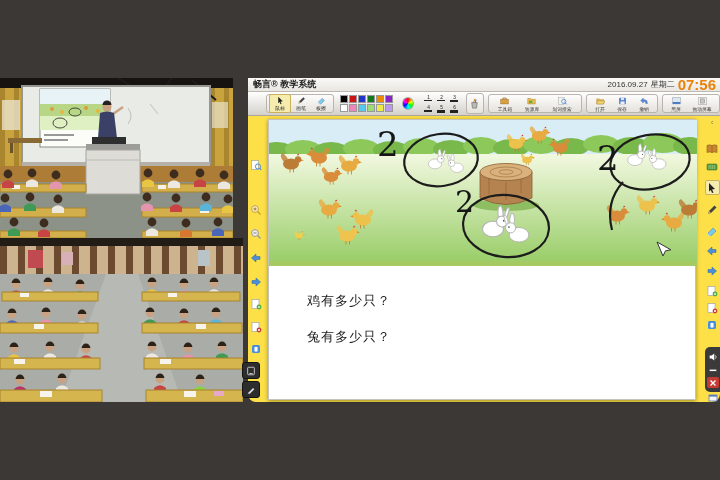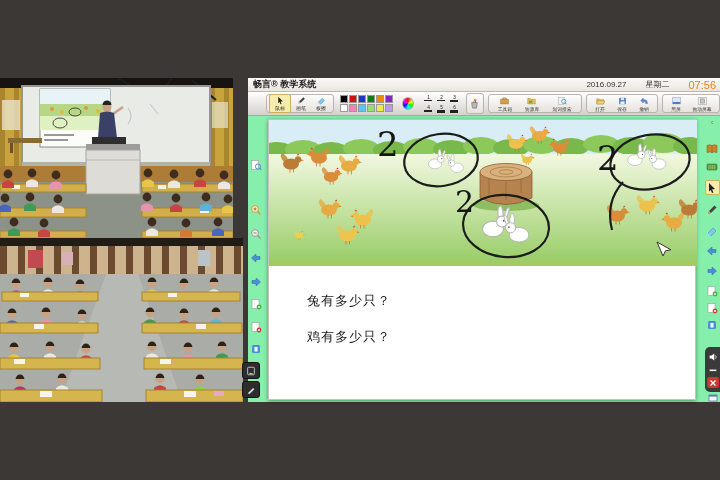--- a/index.html
+++ b/index.html
@@ -1,26 +1,26 @@
 <!DOCTYPE html>
 <html><head>
 <meta charset="utf-8">
 <style>
   html,body{margin:0;padding:0;background:#222;}
   .screen{position:relative;width:720px;height:480px;background:#3b3836;overflow:hidden;
           font-family:"Liberation Sans","DejaVu Sans",sans-serif;}
   .video{position:absolute;display:block;}
   
-  .app{position:absolute;left:248px;top:78px;width:472px;height:324px;background:#86efac;}
+  .app{position:absolute;left:248px;top:78px;width:472px;height:324px;background:#fde047;border-radius:8px;}
   .titlebar{position:relative;height:13px;background:linear-gradient(#fbfaf7,#e9e6e1);
             border-bottom:1px solid #bdb9b2;display:flex;align-items:center;font-size:8px;color:#333;}
   .brand{font-weight:bold;font-size:9px;margin-left:5px;color:#222;}
   .doctitle{position:absolute;left:0;right:0;text-align:center;font-size:8px;color:#444;}
-  .datetime{margin-left:auto;margin-right:4px;display:flex;gap:19px;align-items:center;z-index:1;}
-  .time{font-weight:normal;font-size:11px;}
+  .datetime{margin-left:auto;margin-right:4px;display:flex;gap:3px;align-items:center;z-index:1;}
+  .time{font-weight:bold;font-size:15px;}
   .toolbar{height:23px;background:linear-gradient(#ffffff,#d4d1cb);border-bottom:1px solid #aaa69f;
            display:flex;align-items:center;gap:4px;padding-left:18px;}
   .tgroup{border:1px solid #b9b5ae;border-radius:3px;background:linear-gradient(#fdfdfc,#e5e2dc);
           display:flex;align-items:center;padding:1px 2px;height:19px;box-sizing:border-box;}
   .toolbtn,.actbtn{display:flex;flex-direction:column;align-items:center;justify-content:center;
           border-radius:2px;cursor:pointer;}
   .toolbtn{width:20px;height:17px;}
   .toolbtn.sel{background:#f6ecae;border:1px solid #c9b25a;}
   .toolbtn svg{width:9px;height:9px;}
   .tlabel{font-size:6px;color:#333;line-height:6px;transform:scale(.85);white-space:nowrap;}
@@ -528,22 +528,22 @@
             <ellipse cx="381" cy="42" rx="40" ry="27" fill="none" stroke="#1c1c1c" stroke-width="2.2" transform="rotate(-10 381 42)"></ellipse>
             <path d="M354,62 Q336,82 343,110" fill="none" stroke="#1c1c1c" stroke-width="2.2"></path>
             <text x="108" y="36" font-size="34" fill="#161616">2</text>
             <text x="186" y="92" font-size="30" fill="#161616">2</text>
             <text x="328" y="50" font-size="34" fill="#161616">2</text>
           </g>
           <rect y="141" width="428" height="5" fill="#a6ca62"></rect>
           <path d="M388,122 l6,14 l2.5,-5.2 l5.4,-1 Z" fill="#fff" stroke="#333" stroke-width="1"></path>
         </svg>
         <div class="questions">
+          <div>鸡有多少只？</div>
           <div>兔有多少只？</div>
-          <div>鸡有多少只？</div>
         </div>
       </div>
 
       <div class="rail rail-right" style="padding-top:2px">
         <div class="collapse">‹</div>
         <div class="ricon" style="margin-top:14px;margin-bottom:5px">
           <svg viewBox="0 0 12 12">
             <path d="M1,2.5 Q3.5,1.2 6,2.5 Q8.5,1.2 11,2.5 V9.5 Q8.5,8.3 6,9.5 Q3.5,8.3 1,9.5 Z" fill="#c8862e" stroke="#8a5a1e" stroke-width=".6"></path>
             <line x1="6" y1="2.5" x2="6" y2="9.5" stroke="#8a5a1e" stroke-width=".6"></line>
             </svg>

